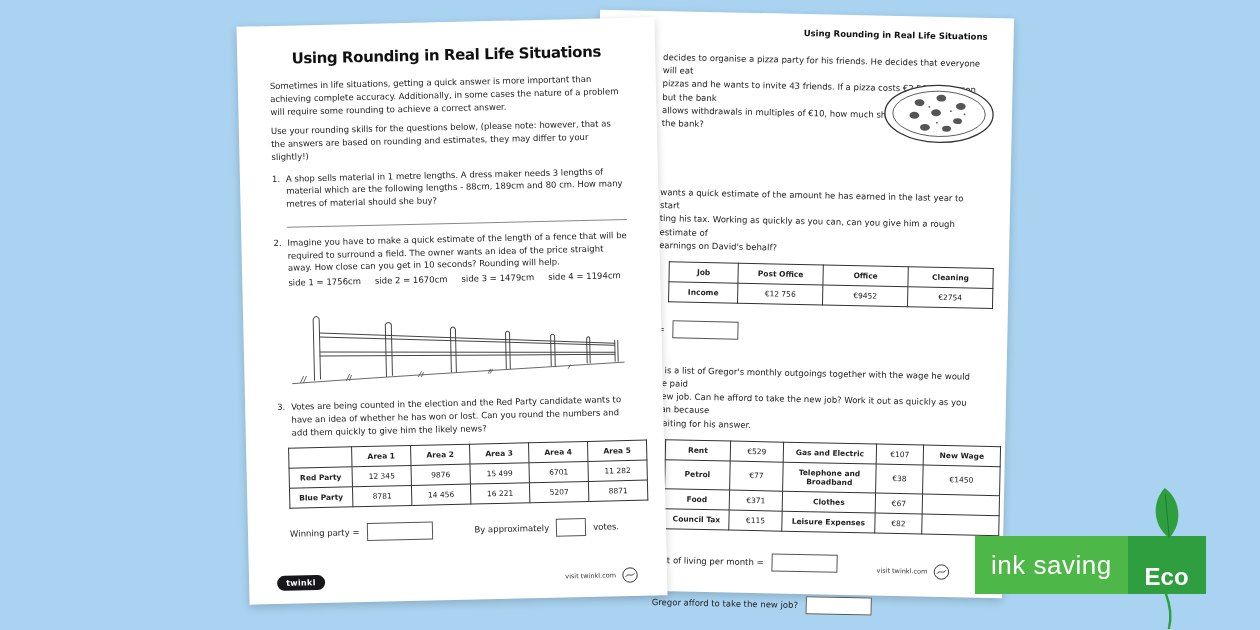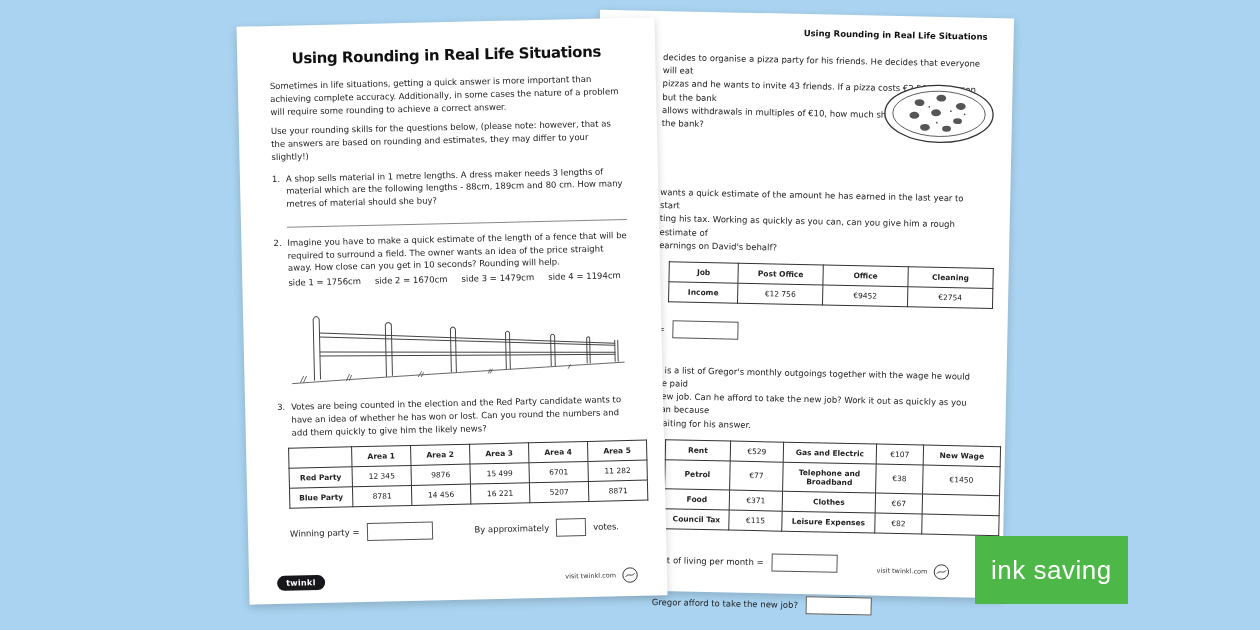--- a/index.html
+++ b/index.html
@@ -61,21 +61,21 @@
   .income td,.income th{min-width:78px;}
   .income td:first-child,.income th:first-child{min-width:62px;}
   .outg td{padding:4px 2px;}
   .outg td:nth-child(1){min-width:58px;}
   .outg td:nth-child(2){min-width:46px;}
   .outg td:nth-child(3){min-width:86px;max-width:88px;}
   .outg td:nth-child(4){min-width:40px;}
   .outg td:nth-child(5){min-width:70px;}
   .bp-footer{position:absolute;right:52px;bottom:16px;}
   
-  .eco-badge{position:absolute;left:975px;top:536px;height:68px;display:flex;z-index:3;}
+  .eco-badge{position:absolute;left:975px;top:536px;height:58px;display:flex;z-index:3;}
   .ink-saving{
     background:#4db848;color:#fff;font-size:26px;padding:0 16px;
     display:flex;align-items:center;font-family:"Liberation Sans", sans-serif;
     letter-spacing:0.5px;
   }
   .eco-box{
     position:relative;width:78px;background:#2f9e3e;
     display:flex;align-items:flex-end;justify-content:center;
   }
   .eco-text{color:#fff;font-weight:bold;font-size:24px;line-height:1;margin-bottom:5px;
@@ -293,13 +293,23 @@
       <svg width="18" height="18" viewBox="0 0 20 20">
         <circle cx="10" cy="10" r="8" fill="none" stroke="#222" stroke-width="1"></circle>
         <path d="M5,12 C8,7 12,13 15,8" fill="none" stroke="#222" stroke-width="0.9"></path>
       </svg>
     </span>
   </div>
 </section>
 
 <div class="eco-badge">
   <div class="ink-saving">ink saving</div>
+  <div class="eco-box">
+    <svg class="leaf-svg" width="56" height="50" viewBox="0 0 56 50">
+      <path d="M28,50 C13,37 13,13 28,0 C43,13 43,37 28,50 Z" fill="#2f9e3e"></path>
+      <path d="M28,6 L28,50" stroke="#1e7d2c" stroke-width="1" fill="none"></path>
+    </svg>
+    <svg class="stem-svg" width="20" height="34" viewBox="0 0 20 34">
+      <path d="M7,0 C11,11 13,22 10,34" fill="none" stroke="#2f9e3e" stroke-width="2.4" stroke-linecap="round"></path>
+    </svg>
+    <div class="eco-text">Eco</div>
+  </div>
 </div>
 
 </body></html>

